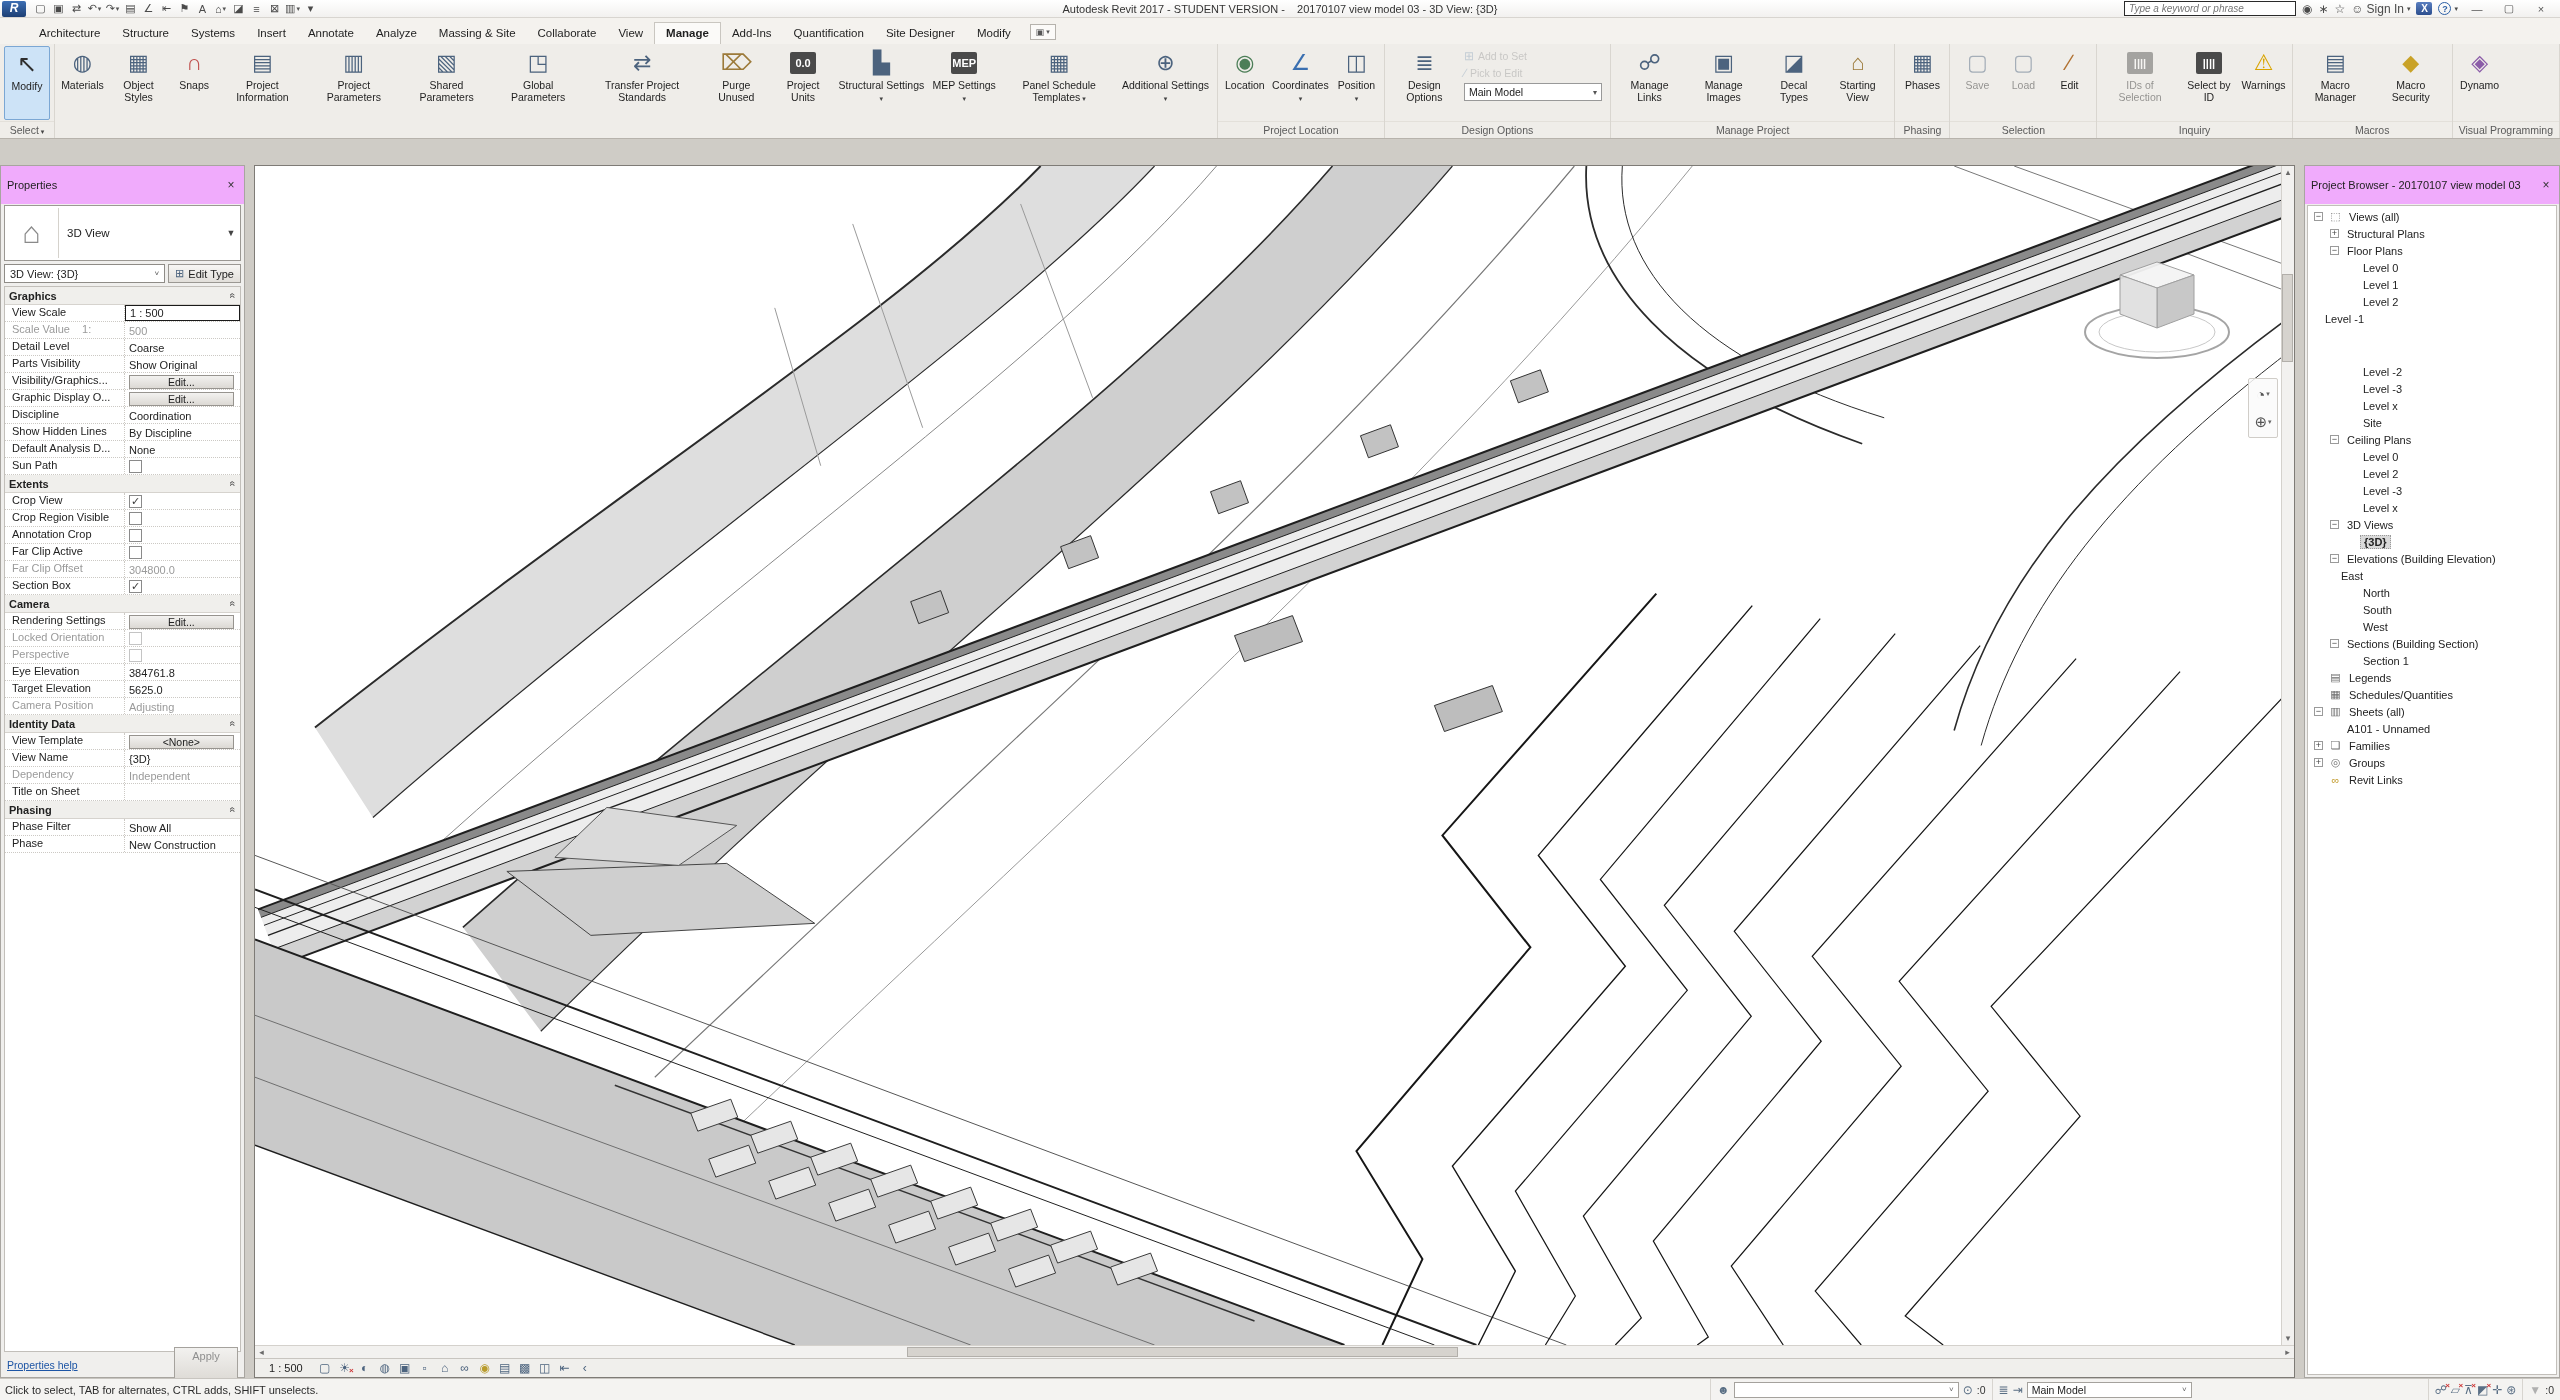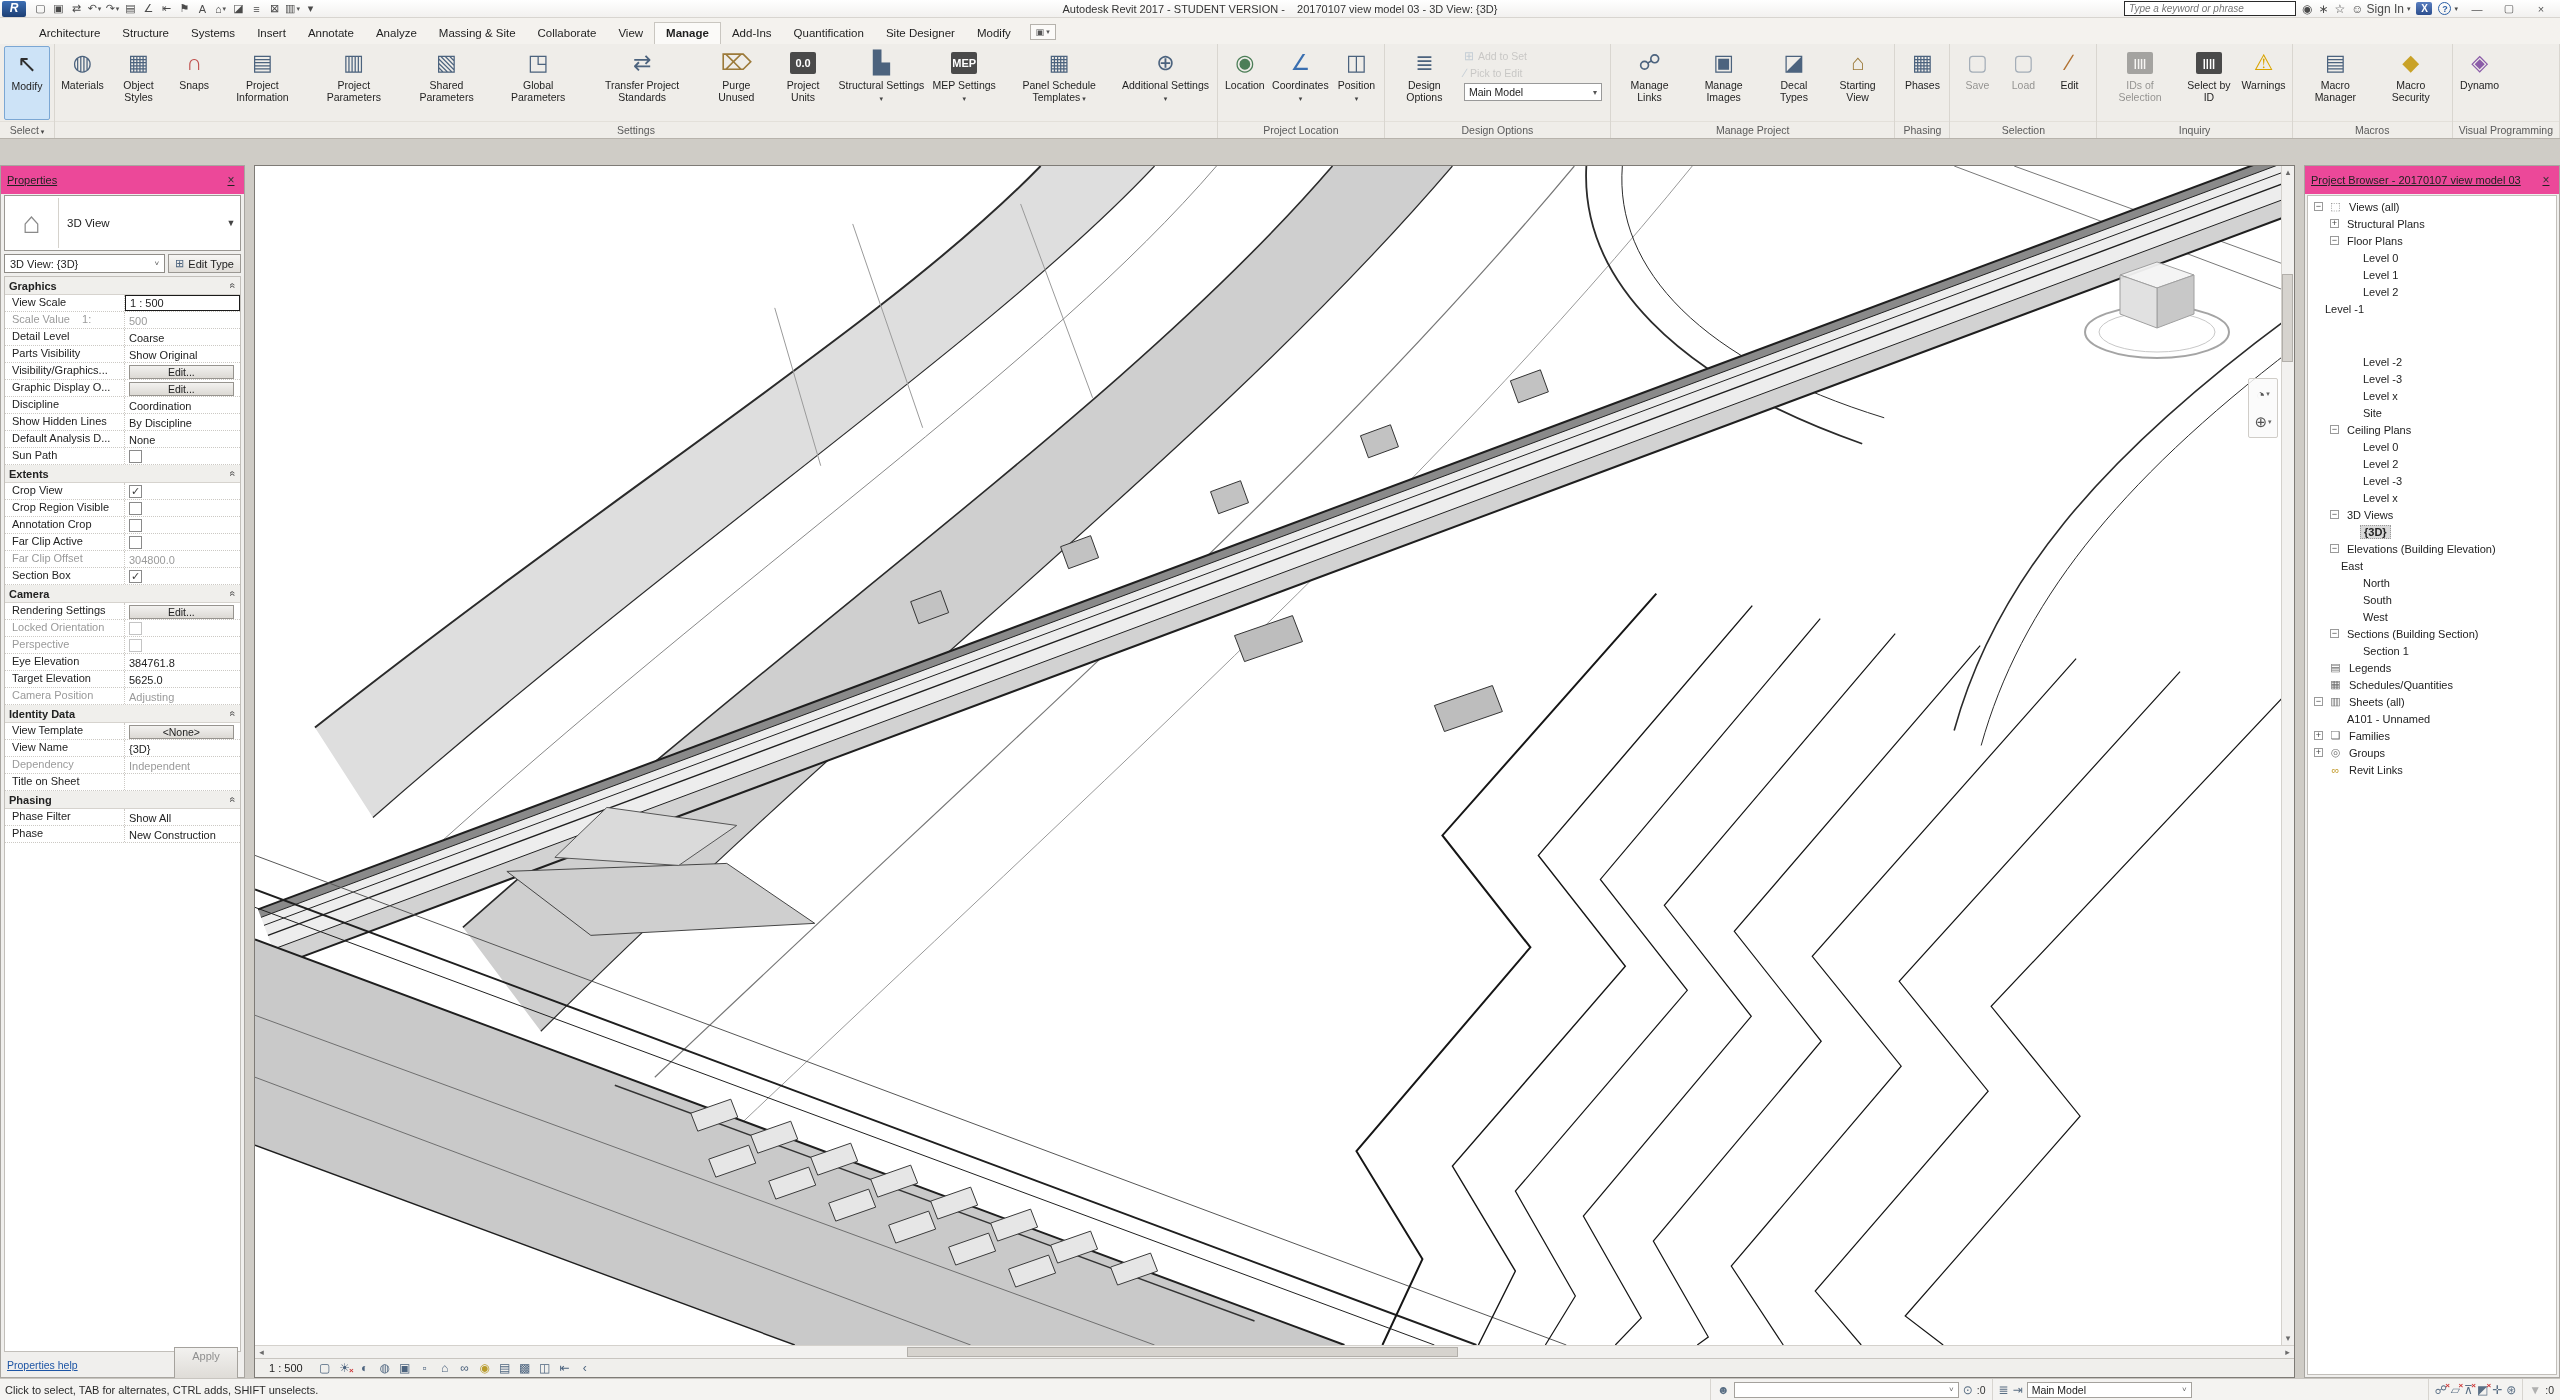--- a/index.html
+++ b/index.html
@@ -45,21 +45,21 @@
   .sbtn .si{font-size:12px;color:#8fa6bd;}
   .rselect{width:138px;height:18px;border:1px solid #999;background:#fff;display:flex;align-items:center;font-size:10.5px;padding:0 4px;color:#222;}
   .rselect .sv{flex:1;}
   .rselect .sc{font-size:8px;color:#555;}
 
   
   .main{flex:1;display:flex;background:#cfccc6;padding-top:26px;min-height:0;}
 
   
   .props{width:245px;flex:0 0 245px;background:#f0efed;border:1px solid #a8a5a0;display:flex;flex-direction:column;}
-  .palhead{height:28px;display:flex;align-items:center;padding:0 6px;background:#ec4899;font-size:11px;text-decoration:underline;}
+  .palhead{height:38px;display:flex;align-items:center;padding:0 6px;background:#f0abfc;font-size:11px;}
   .palhead .ht{flex:1;}
   .closex{color:#333;font-size:12px;width:14px;text-align:center;}
   .typesel{margin:1px 3px 0;background:#fff;border:1px solid #9b9893;height:56px;display:flex;align-items:center;}
   .typeimg{width:54px;height:50px;border-right:1px solid #d5d2cc;display:flex;align-items:center;justify-content:center;font-size:30px;color:#8a8a8a;}
   .typetxt{flex:1;padding-left:8px;font-size:11.5px;}
   .typechev{width:18px;text-align:center;color:#444;font-size:9px;}
   .instrow{display:flex;margin:3px 3px 2px;gap:3px;align-items:center;}
   .instsel{flex:1;height:19px;border:1px solid #8f8c87;background:#fff;display:flex;align-items:center;padding:0 5px;font-size:11px;}
   .instsel .sv{flex:1;}
   .edittype{height:19px;border:1px solid #9b9893;background:linear-gradient(#f7f6f4,#e2dfda);display:flex;align-items:center;padding:0 6px;gap:4px;font-size:11px;}
@@ -244,21 +244,20 @@
           </div>
           <div class="rbtn">
             <div class="ricon">▦</div>
             <div class="rlabel">Panel Schedule Templates<span class="rarrow"> ▾</span></div>
           </div>
           <div class="rbtn">
             <div class="ricon">⊕</div>
             <div class="rlabel">Additional Settings<span class="rarrow"> ▾</span></div>
           </div>
         </div>
-        <div class="plabel">Settings</div>
       </div>
       <div class="panel">
         <div class="pbtns">
           <div class="rbtn">
             <div class="ricon" style="color: rgb(76, 126, 87);">◉</div>
             <div class="rlabel">Location</div>
           </div>
           <div class="rbtn">
             <div class="ricon" style="color: rgb(58, 111, 176);">∠</div>
             <div class="rlabel">Coordinates<span class="rarrow"> ▾</span></div>

